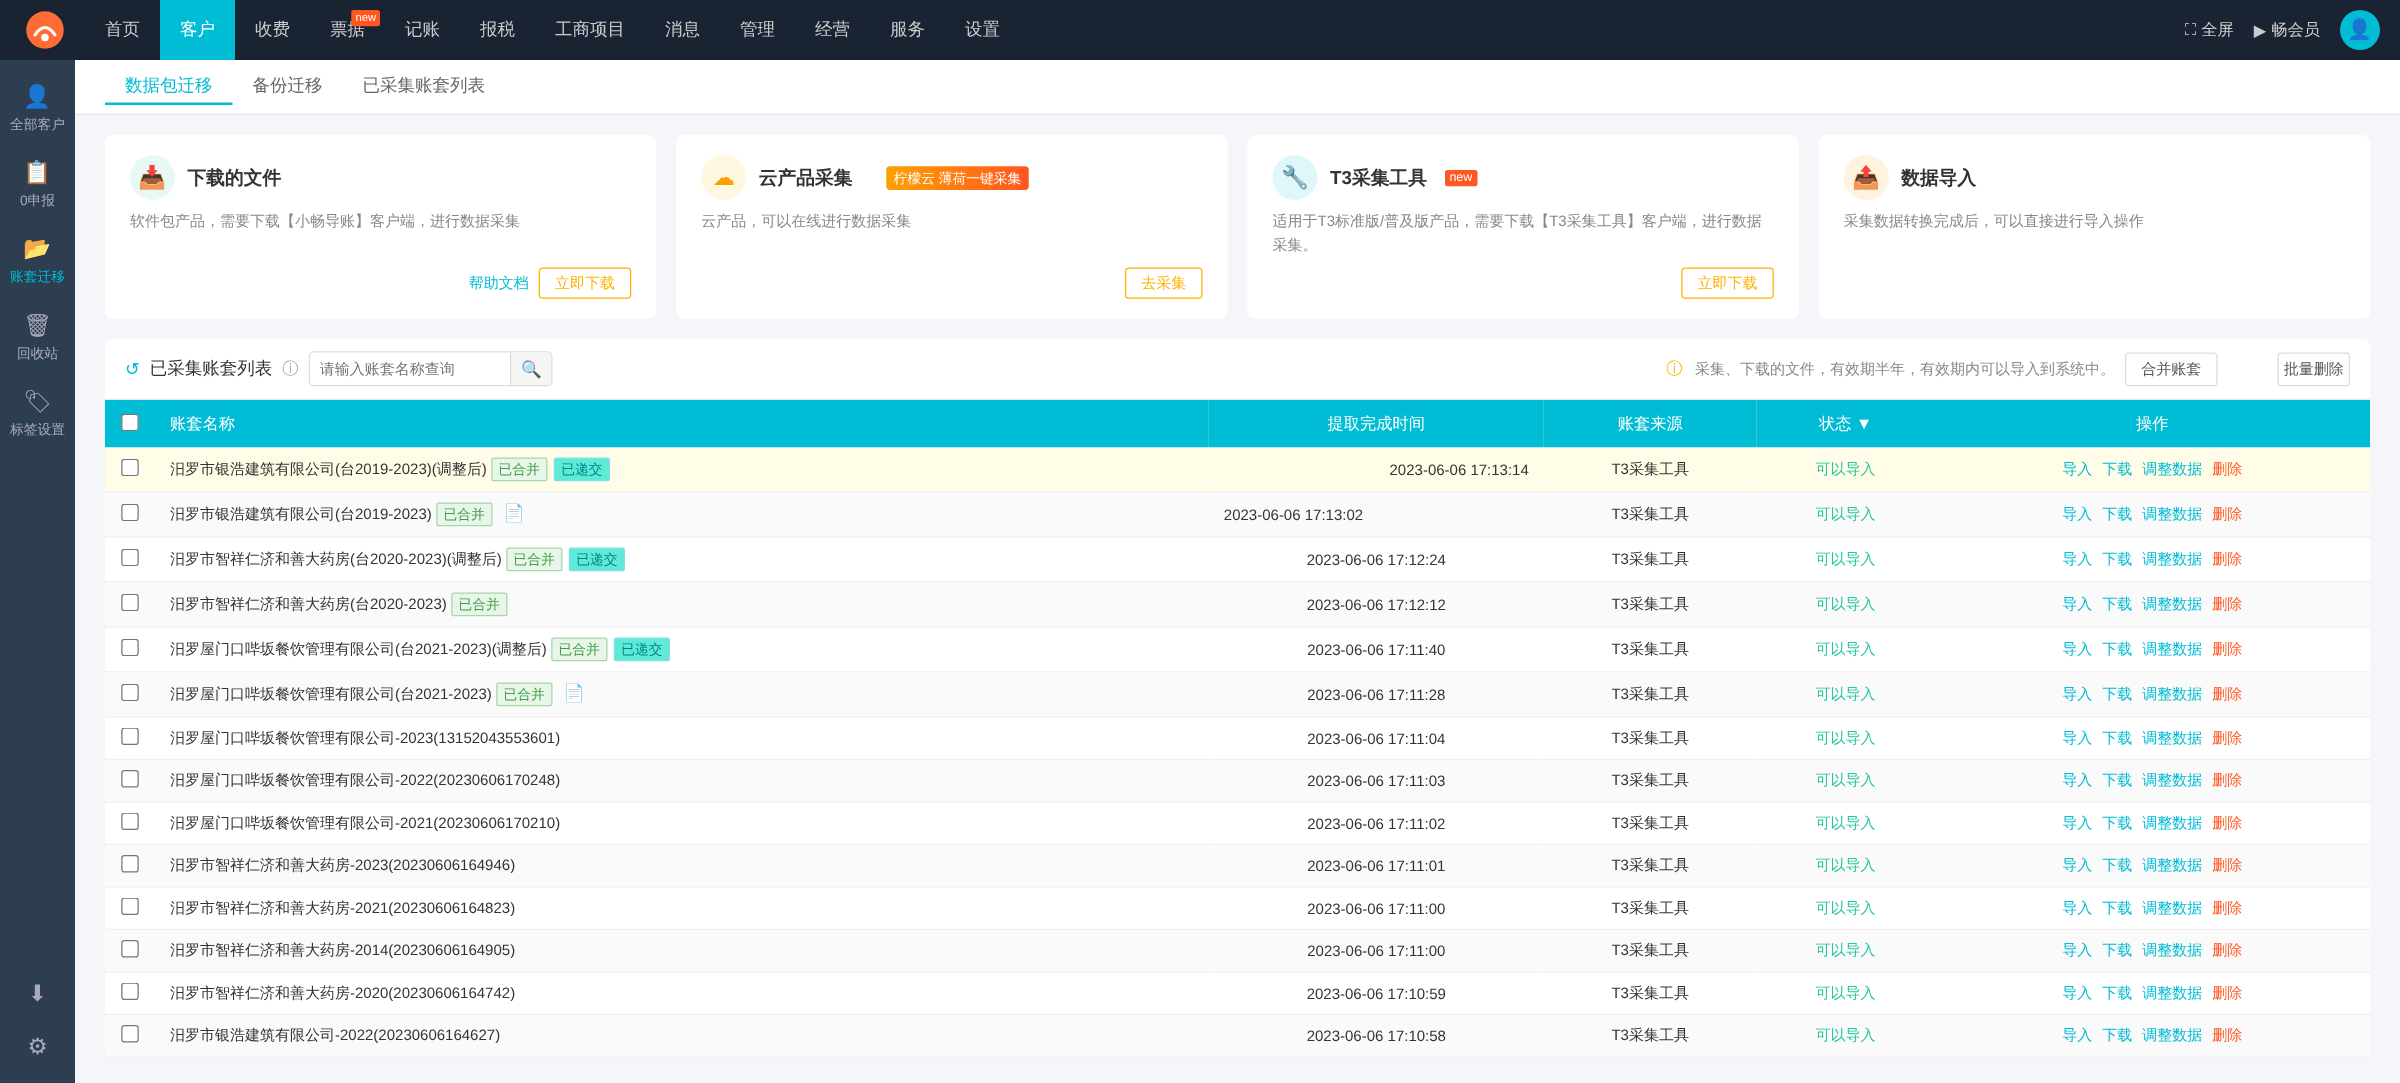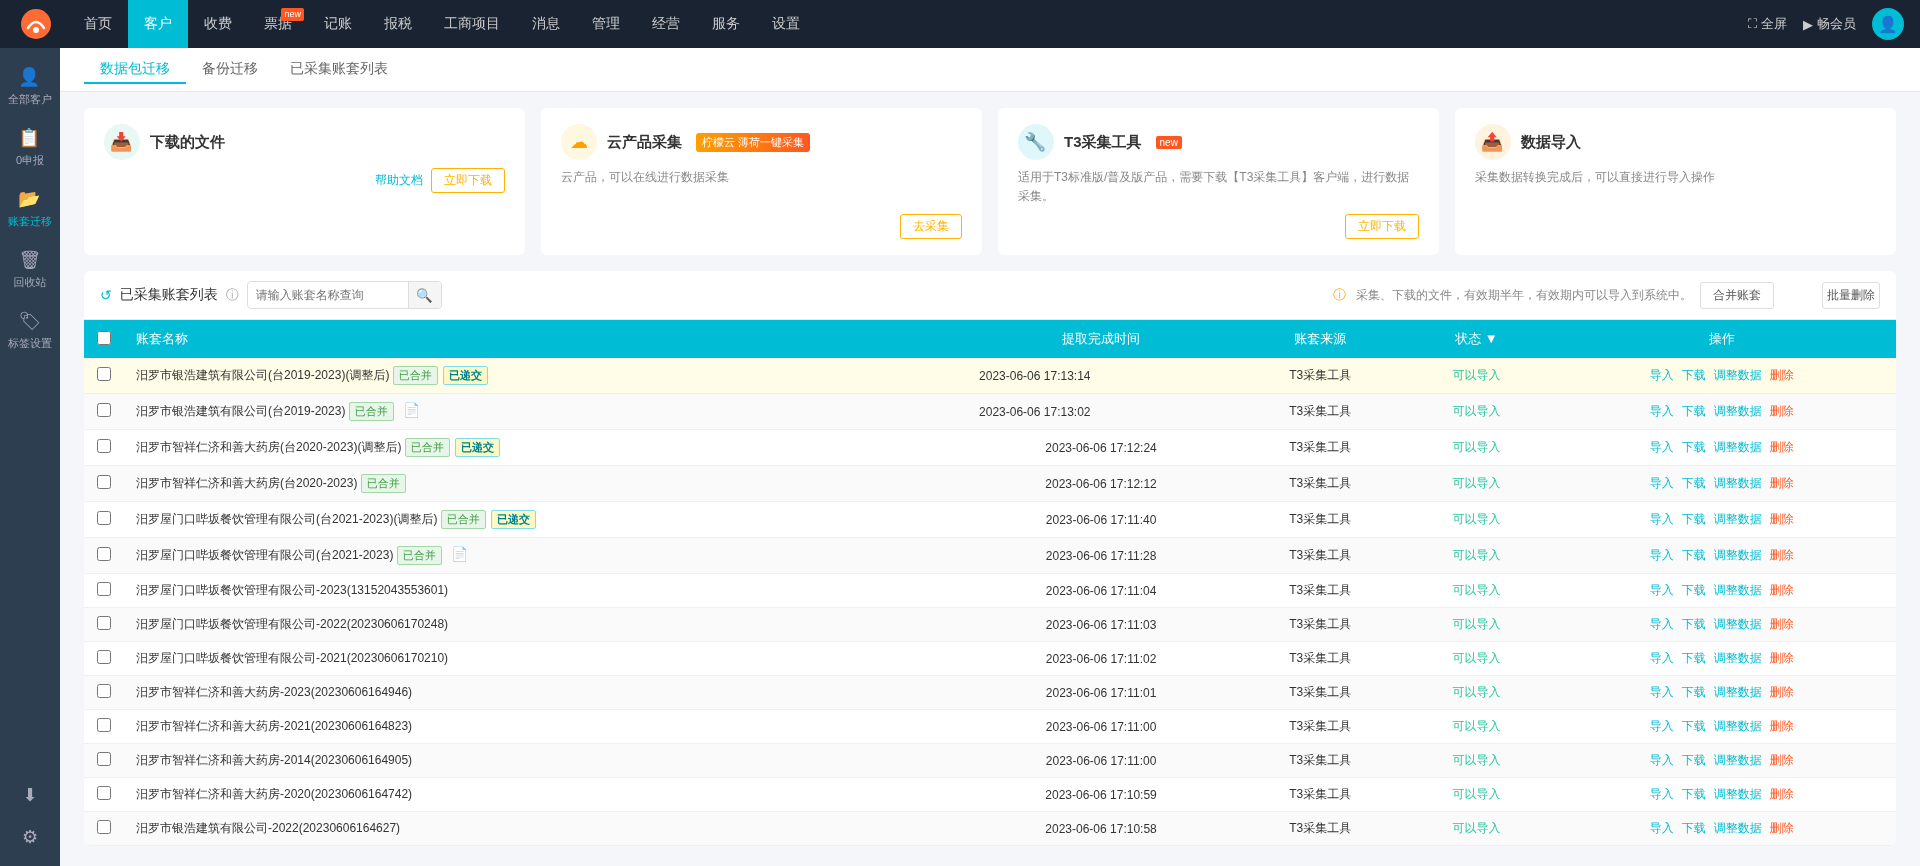--- a/index.html
+++ b/index.html
@@ -135,21 +135,21 @@
     .row-highlight td { background: #fffde7 !important; }
 
     .action-link { color: #00bcd4; cursor: pointer; margin: 0 4px; font-size: 12px; white-space: nowrap; }
     .action-link.danger { color: #ff5722; }
 
     .badge-tag {
       display: inline-block; padding: 1px 5px; border-radius: 2px;
       font-size: 11px; margin-right: 2px;
     }
     .badge-green { background: #e8f5e9; color: #43a047; border: 1px solid #a5d6a7; }
-    .badge-teal { background: #fef9c3; color: #00838f; border: 1px solid #80deea; font-weight: bold; }
+    .badge-teal { background: #5eead4; color: #00838f; border: 1px solid #80deea; }
 
     .status-text { color: #26c6a0; font-size: 12px; }
     input[type=checkbox] { cursor: pointer; width: 14px; height: 14px; }
 
     .file-icon { color: #888; font-size: 14px; margin-left: 4px; cursor: pointer; }
 
     
     .content::-webkit-scrollbar { width: 6px; }
     .content::-webkit-scrollbar-track { background: #f0f2f5; }
     .content::-webkit-scrollbar-thumb { background: #ccc; border-radius: 3px; }
@@ -234,31 +234,32 @@
 
   <div class="content">
 
     <div class="cards-row">
 
       <div class="card">
         <div class="card-header">
           <div class="card-icon green">📥</div>
           <span class="card-title">下载的文件</span>
         </div>
+        <div class="card-desc">软件包产品，需要下载【小畅导账】客户端，进行数据采集</div>
         <div class="card-actions">
           <a class="link-btn">帮助文档</a>
           <button class="outline-btn">立即下载</button>
         </div>
       </div>
 
       <div class="card">
         <div class="card-header">
           <div class="card-icon orange">☁</div>
           <span class="card-title">云产品采集</span>
-          <span style="background: linear-gradient(90deg,#ffa000,#ff5722); color:#fff; font-size:11px; padding:2px 6px; border-radius:3px; margin-left:4px;text-align:right;">柠檬云 薄荷一键采集</span>
+          <span style="background: linear-gradient(90deg,#ffa000,#ff5722); color:#fff; font-size:11px; padding:2px 6px; border-radius:3px; margin-left:17px;text-align:right;">柠檬云 薄荷一键采集</span>
         </div>
         <div class="card-desc">云产品，可以在线进行数据采集</div>
         <div class="card-actions">
           <button class="outline-btn">去采集</button>
         </div>
       </div>
 
       <div class="card">
         <div class="card-header">
           <div class="card-icon teal">🔧</div>
@@ -307,21 +308,21 @@
             <th>提取完成时间</th>
             <th>账套来源</th>
             <th>状态 ▼</th>
             <th>操作</th>
           </tr>
         </thead>
         <tbody id="table-body">
         <tr class="row-highlight">
               <td><input type="checkbox" style=""></td>
               <td>汨罗市银浩建筑有限公司(台2019-2023)(调整后) <span class="badge-tag badge-green">已合并</span> <span class="badge-tag badge-teal">已递交</span></td>
-              <td style="text-align: left; margin-top: 40px;">2023-06-06 17:13:14</td>
+              <td style="text-align: right; margin-top: 40px;">2023-06-06 17:13:14</td>
               <td style="text-align: center;">T3采集工具</td>
               <td style="text-align: center;"><span class="status-text">可以导入</span></td>
               <td style="text-align: center;"><span class="action-link">导入</span><span class="action-link">下载</span><span class="action-link">调整数据</span><span class="action-link danger">删除</span></td>
             </tr>
             <tr>
               <td><input type="checkbox" style=""></td>
               <td>汨罗市银浩建筑有限公司(台2019-2023) <span class="badge-tag badge-green">已合并</span> <span class="file-icon">📄</span></td>
               <td style="text-align: left;">2023-06-06 17:13:02</td>
               <td style="text-align: center;">T3采集工具</td>
               <td style="text-align: center;"><span class="status-text">可以导入</span></td>

